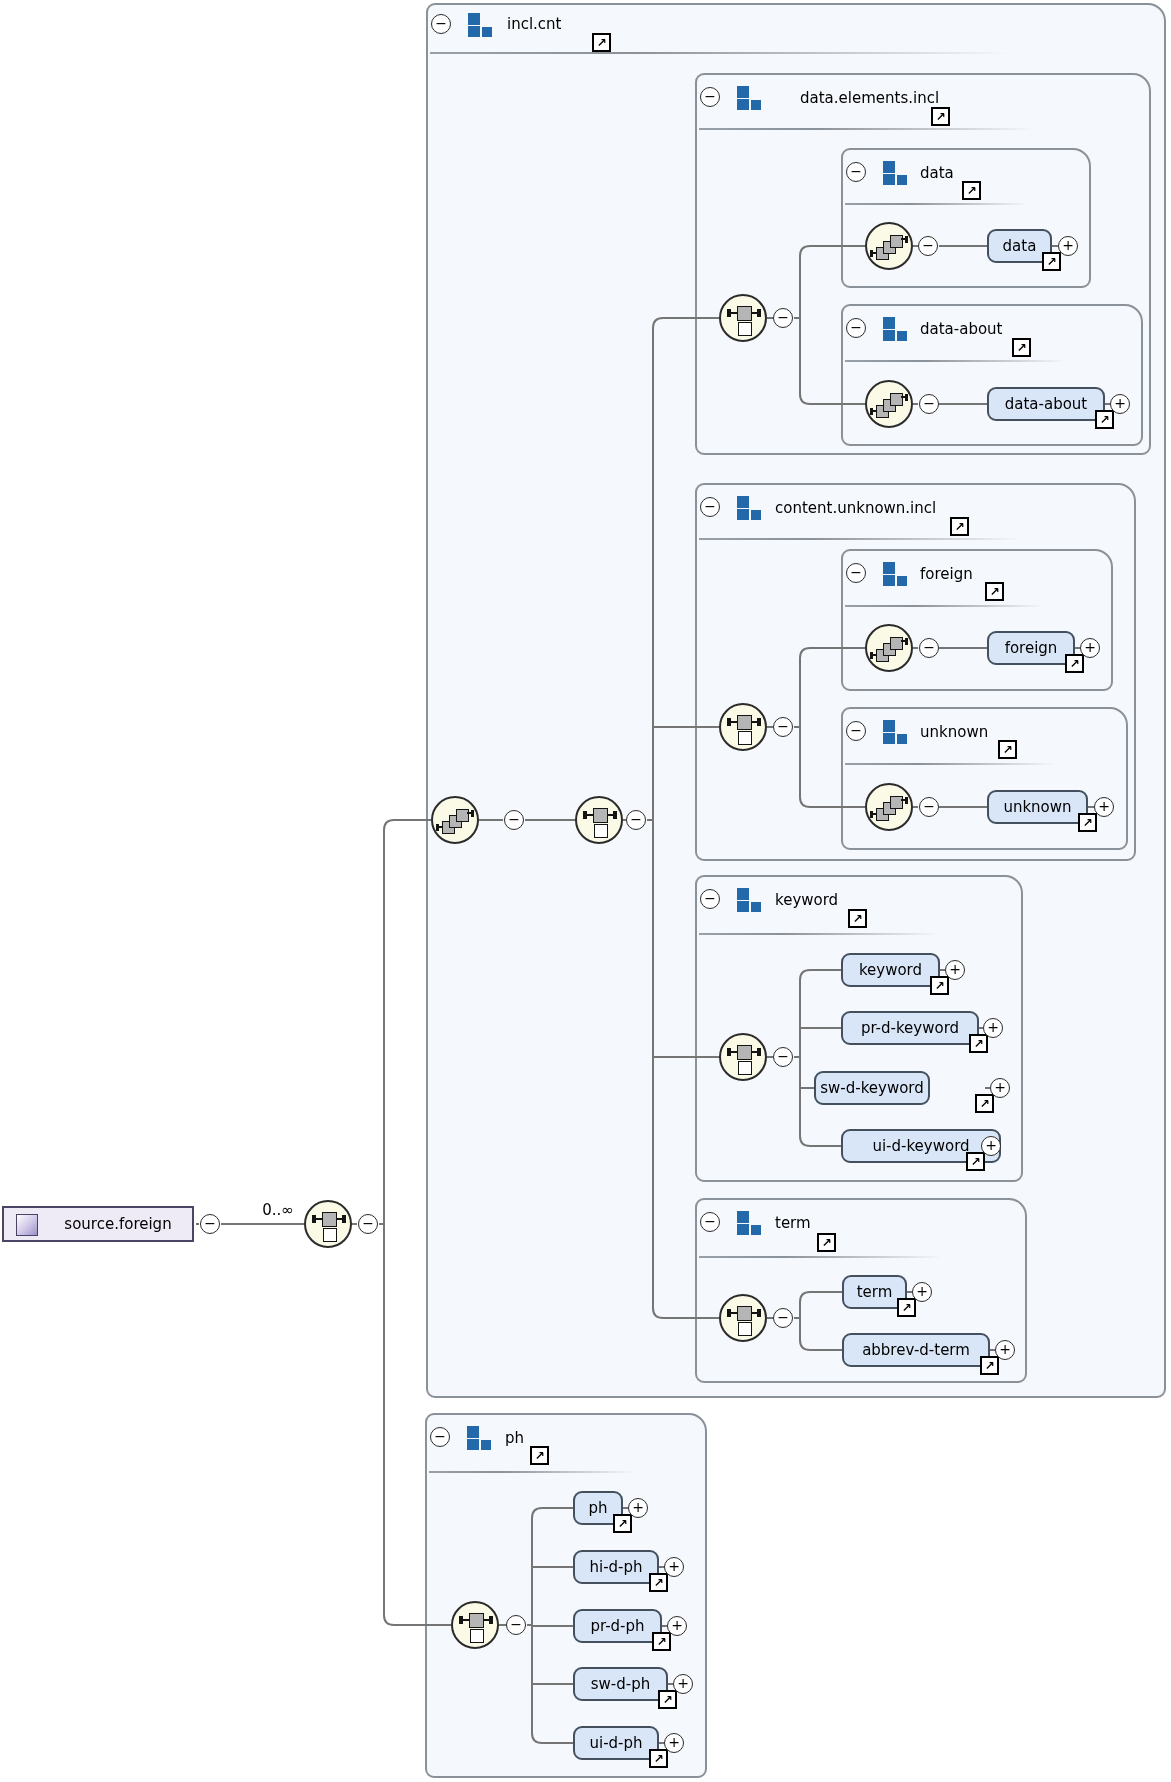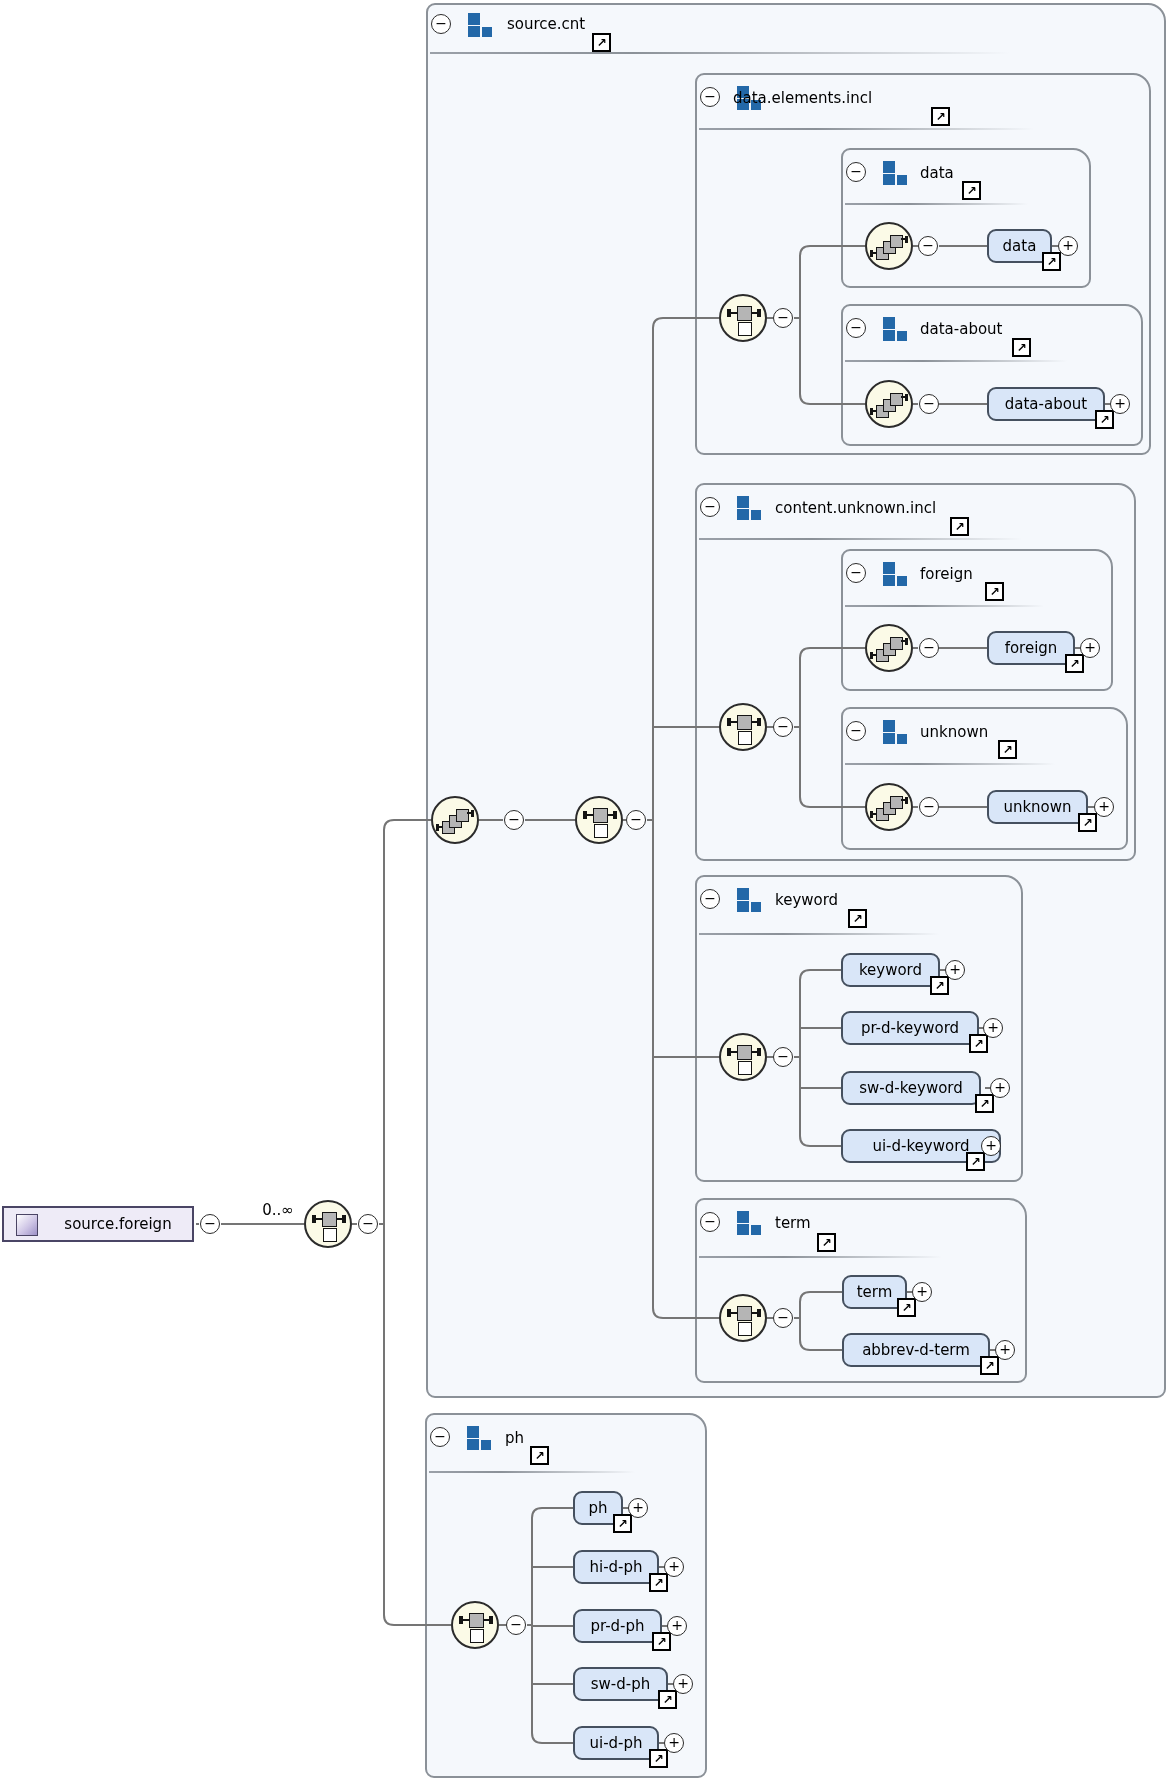--- a/index.html
+++ b/index.html
@@ -123,32 +123,32 @@
   <div class="sep" style="left:699px;top:933px;width:240px"></div>
   <div class="sep" style="left:699px;top:1256px;width:243px"></div>
   <div class="sep" style="left:429px;top:1471px;width:206px"></div>
 
   <div class="pm" style="left:431px;top:14px"><span>−</span></div>
   <div class="gicon" style="left:468px;top:13px">
       <i class="a"></i>
       <i class="b"></i>
       <i class="c"></i>
     </div>
-  <div class="glabel" style="left:507px;top:15px">source.cnt</div>
+  <div class="glabel" style="left:507px;top:15px">incl.cnt</div>
   <div class="jump" style="left:592px;top:33px">
       <span>↗</span>
     </div>
 
   <div class="pm" style="left:700px;top:87px"><span>−</span></div>
   <div class="gicon" style="left:737px;top:86px">
       <i class="a"></i>
       <i class="b"></i>
       <i class="c"></i>
     </div>
-  <div class="glabel" style="left:733px;top:89px">data.elements.incl</div>
+  <div class="glabel" style="left:800px;top:89px">data.elements.incl</div>
   <div class="jump" style="left:931px;top:107px">
       <span>↗</span>
     </div>
 
   <div class="pm" style="left:846px;top:162px"><span>−</span></div>
   <div class="gicon" style="left:883px;top:161px">
       <i class="a"></i>
       <i class="b"></i>
       <i class="c"></i>
     </div>
@@ -354,21 +354,21 @@
     </div>
   <div class="ebox" style="left:987px;top:790px;width:101px">
       <span>unknown</span>
     </div>
   <div class="ebox" style="left:841px;top:953px;width:99px">
       <span>keyword</span>
     </div>
   <div class="ebox" style="left:841px;top:1011px;width:138px">
       <span>pr-d-keyword</span>
     </div>
-  <div class="ebox" style="left:841px;top:1071px;width:140px">
+  <div class="ebox" style="left:814px;top:1071px;width:116px">
       <span>sw-d-keyword</span>
     </div>
   <div class="ebox" style="left:841px;top:1129px;width:160px">
       <span>ui-d-keyword</span>
     </div>
   <div class="ebox" style="left:842px;top:1275px;width:65px">
       <span>term</span>
     </div>
   <div class="ebox" style="left:842px;top:1333px;width:148px">
       <span>abbrev-d-term</span>

